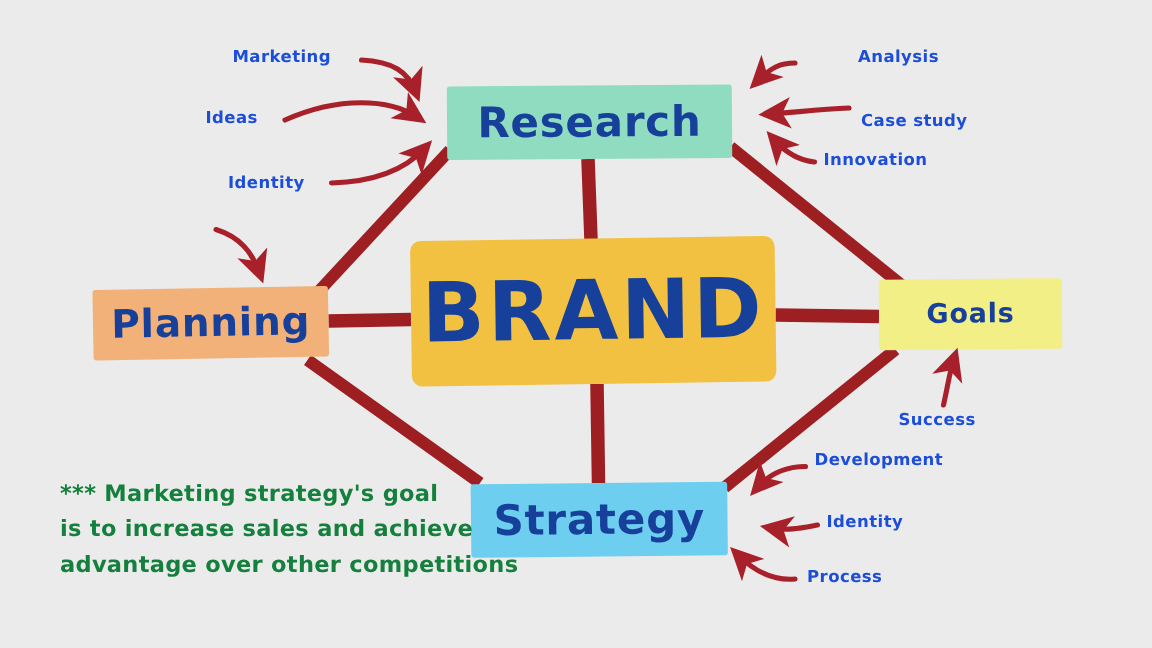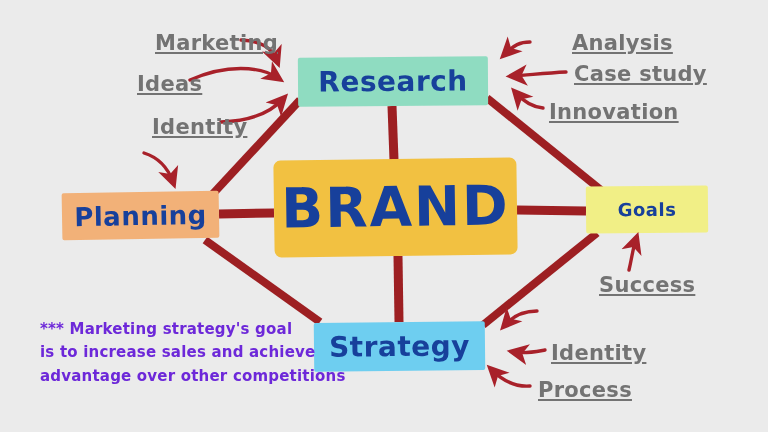--- a/index.html
+++ b/index.html
@@ -98,46 +98,45 @@
     width: 171px;
     height: 49px;
     background: #6ecef0;
     transform: rotate(-0.6deg);
   }
   #node-strategy .node-label { font-size: 28px; }
 
   .annot {
     position: absolute;
     z-index: 4;
-    color: #737373;
+    color: #1d4ed8;
     font-family: "DejaVu Sans", sans-serif;
     font-weight: bold;
-    font-size: 21px;
+    font-size: 11px;
     white-space: nowrap;
     letter-spacing: 0.3px;
-    text-decoration: underline;
   }
   #annot-marketing  { left: 155px; top: 31px; }
   #annot-ideas      { left: 137px; top: 72px; }
   #annot-concept    { left: 152px; top: 115px; }
   #annot-brainstorm { left: 62px;  top: 143px; }
   #annot-analysis   { left: 536px; top: 31px; margin-left: 36px; }
-  #annot-casestudy  { left: 574px; top: 62px; }
+  #annot-casestudy  { left: 574px; top: 74px; }
   #annot-innovation { left: 549px; top: 100px; }
   #annot-success    { left: 599px; top: 273px; }
   #annot-development{ left: 543px; top: 300px; }
   #annot-identity   { left: 551px; top: 341px; }
   #annot-process    { left: 538px; top: 378px; }
 
   #note {
     position: absolute;
     left: 40px;
     top: 318px;
     z-index: 4;
-    color: #6d28d9;
+    color: #15803d;
     font-family: "DejaVu Sans", sans-serif;
     font-weight: bold;
     font-size: 15px;
     line-height: 1.55;
     letter-spacing: 0.2px;
   }
   #note .note-line { display: block; white-space: nowrap; }
 </style>
 </head>
 <body>
@@ -205,20 +204,21 @@
     <span class="node-label">Strategy</span>
   </div>
 
   <div class="annot" id="annot-marketing">Marketing</div>
   <div class="annot" id="annot-ideas">Ideas</div>
   <div class="annot" id="annot-concept">Identity</div>
   <div class="annot" id="annot-analysis">Analysis</div>
   <div class="annot" id="annot-casestudy">Case study</div>
   <div class="annot" id="annot-innovation">Innovation</div>
   <div class="annot" id="annot-success">Success</div>
+  <div class="annot" id="annot-development">Development</div>
   <div class="annot" id="annot-identity">Identity</div>
   <div class="annot" id="annot-process">Process</div>
 
   <div id="note">
     <span class="note-line">*** Marketing strategy's goal</span>
     <span class="note-line">is to increase sales and achieve</span>
     <span class="note-line">advantage over other competitions</span>
   </div>
 
 </div>

